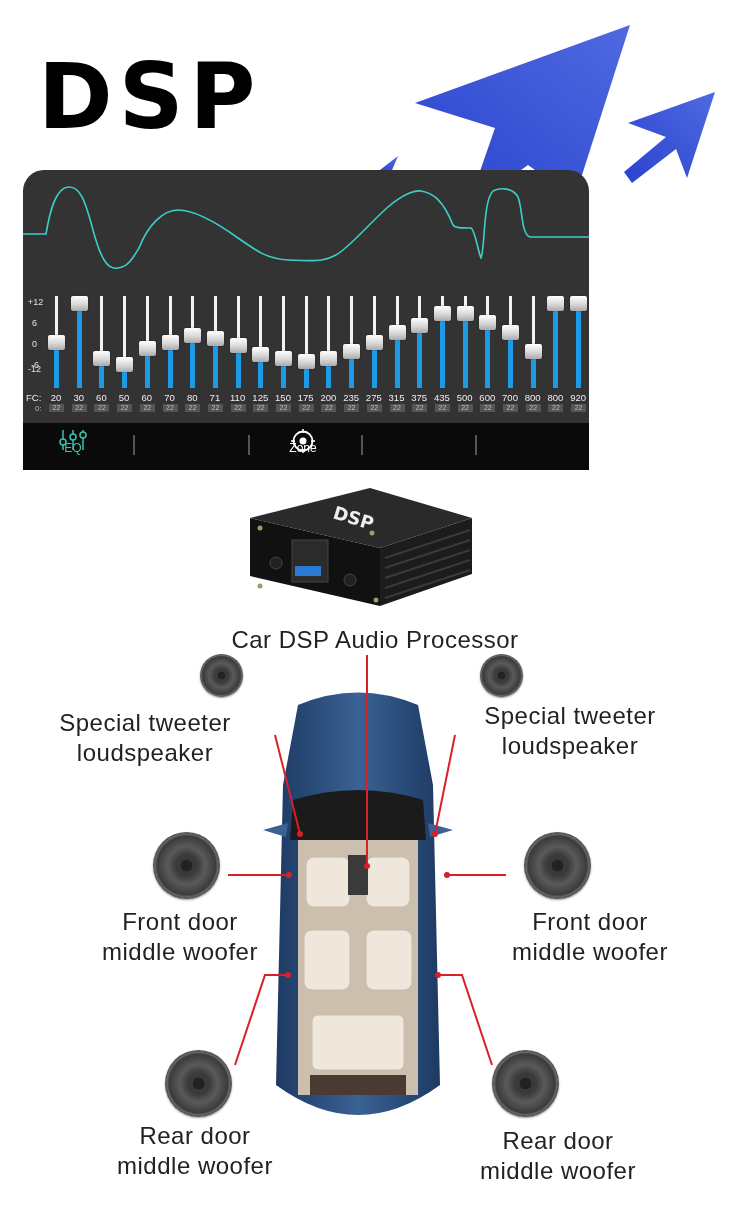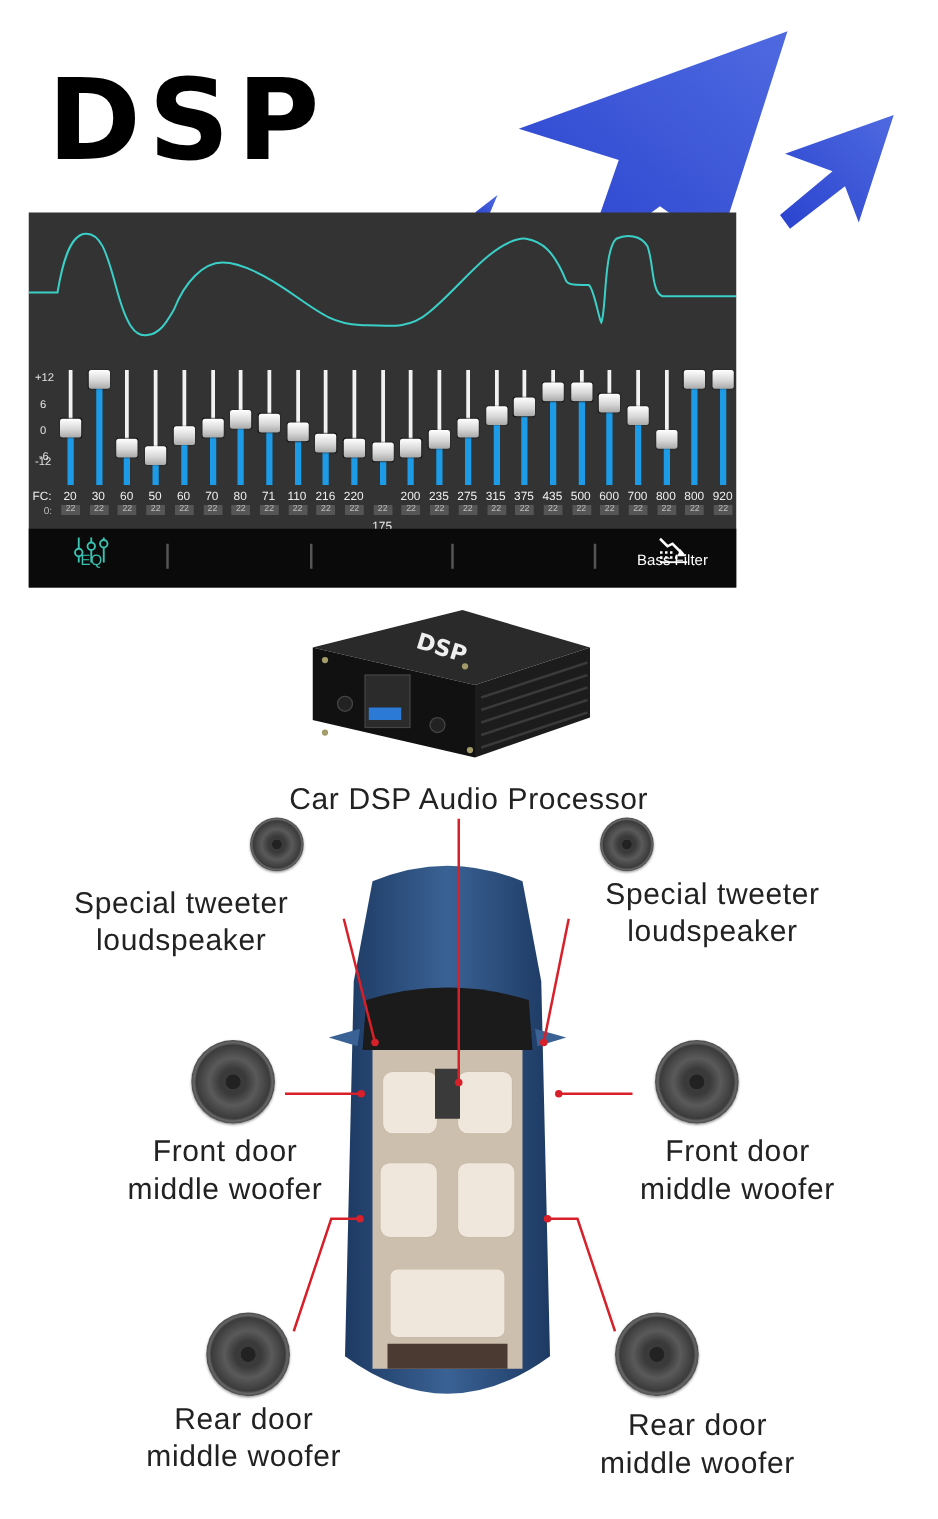--- a/index.html
+++ b/index.html
@@ -1,21 +1,21 @@
 <!DOCTYPE html>
 <html><head>
 <meta charset="utf-8">
 <style>
   html, body { margin: 0; padding: 0; }
   body { width: 750px; height: 1215px; background: #ffffff; position: relative; overflow: hidden; font-family: "Liberation Sans", sans-serif; }
   .abs { position: absolute; }
   .title { left: 38px; top: 52px; font-family: "DejaVu Sans", sans-serif; font-weight: bold; font-size: 90px; letter-spacing: 6px; color: #000; line-height: 1; }
   .arrows { left: 360px; top: 0; width: 390px; height: 200px; }
 
-  .panel { left: 23px; top: 170px; width: 566px; height: 300px; background: #333333; }
+  .panel { left: 23px; top: 170px; width: 566px; height: 300px; background: #333333; border-radius: 21px; }
   .curve { left: 0; top: 0; width: 566px; height: 120px; }
   .scale { left: 0; top: 127px; width: 24px; height: 120px; font-size: 9px; color: #e0e0e0; }
   .scale span { position: absolute; left: 5px; }
   .sliders { left: 24px; top: 126px; width: 540px; height: 118px; }
   .slider { position: absolute; top: 0; width: 19px; height: 92px; }
   .slider .track { position: absolute; left: 8px; top: 0; width: 3px; height: 92px; background: #f2f2f2; }
   .slider .fill { position: absolute; left: 7px; width: 5px; bottom: 0; background: #1e9be6; }
   .slider .knob { position: absolute; left: 1px; width: 17px; height: 15px; border-radius: 2px; background: linear-gradient(#ffffff, #d8d8d8 55%, #aaaaaa); box-shadow: 0 0 1px #000; }
   .fc-row { left: 0; top: 222px; width: 566px; height: 12px; font-size: 9.5px; color: #eeeeee; }
   .fc-row span { position: absolute; text-align: center; width: 22px; }
@@ -195,23 +195,23 @@
     <span style="left:3px;width:18px;text-align:left">FC:</span>
   <span style="left: 22px;">20</span>
       <span style="left: 44.7px;">30</span>
       <span style="left: 67.4px;">60</span>
       <span style="left: 90.1px;">50</span>
       <span style="left: 112.8px;">60</span>
       <span style="left: 135.5px;">70</span>
       <span style="left: 158.2px;">80</span>
       <span style="left: 180.9px;">71</span>
       <span style="left: 203.6px;">110</span>
-      <span style="left: 226.3px;">216</span>
-      <span style="left: 249px;">220</span>
-      <span style="left: 271.7px; margin-top: 24px;">175</span>
+      <span style="left: 226.3px;">125</span>
+      <span style="left: 249px;">150</span>
+      <span style="left: 271.7px;">175</span>
       <span style="left: 294.4px;">200</span>
       <span style="left: 317.1px;">235</span>
       <span style="left: 339.8px;">275</span>
       <span style="left: 362.5px;">315</span>
       <span style="left: 385.2px;">375</span>
       <span style="left: 407.9px;">435</span>
       <span style="left: 430.6px;">500</span>
       <span style="left: 453.3px;">600</span>
       <span style="left: 476px;">700</span>
       <span style="left: 498.7px;">800</span>
@@ -255,39 +255,35 @@
           <line x1="16" y1="1" x2="16" y2="21"></line>
             <circle cx="16" cy="8" r="3" fill="#0a0a0a"></circle>
           <line x1="26" y1="1" x2="26" y2="21"></line>
             <circle cx="26" cy="6" r="3" fill="#0a0a0a"></circle>
         </g>
       </svg>
       <span class="lbl">EQ</span>
     </div>
     <div class="sep" style="left:110px"></div>
     <div class="sep" style="left:225px"></div>
+    <div class="tab" style="left:240px;width:80px">
+      <svg class="ico" width="24" height="24" viewBox="0 0 24 24">
+        <circle cx="12" cy="12" r="9.5" stroke="#fff" stroke-width="1.8" fill="none"></circle>
+        <circle cx="12" cy="12" r="3.5" fill="#fff"></circle>
+        <g stroke="#fff" stroke-width="1.6">
+            <line x1="12" y1="0" x2="12" y2="4"></line>
+            <line x1="12" y1="20" x2="12" y2="24"></line>
+            <line x1="0" y1="12" x2="4" y2="12"></line>
+            <line x1="20" y1="12" x2="24" y2="12"></line>
+          </g>
+      </svg>
+      <span class="lbl">Zone</span>
+    </div>
     <div class="sep" style="left:338px"></div>
     <div class="sep" style="left:452px"></div>
-    <div class="tab" style="left:470px;width:90px">
-      <svg class="ico" width="24" height="22" viewBox="0 0 24 22">
-        <path d="M2,2 L8,8 L12,6 L20,14" stroke="#fff" stroke-width="2" fill="none"></path>
-        <polygon points="18,10 23,16 16,16" fill="#fff"></polygon>
-        <g fill="#fff">
-          <rect x="2" y="12" width="2" height="2"></rect>
-            <rect x="6" y="12" width="2" height="2"></rect>
-            <rect x="10" y="12" width="2" height="2"></rect>
-          <rect x="2" y="16" width="2" height="2"></rect>
-            <rect x="6" y="16" width="2" height="2"></rect>
-            <rect x="10" y="16" width="2" height="2"></rect>
-            <rect x="14" y="16" width="2" height="2"></rect>
-          <rect x="2" y="20" width="22" height="1.5"></rect>
-        </g>
-      </svg>
-      <span class="lbl">Bass Filter</span>
-    </div>
   </div>
 </div>
 
 <svg class="abs device" viewBox="0 0 222 120">
   <polygon points="0,30 120,0 222,30 130,60" fill="#2a2a2a"></polygon>
   <polygon points="0,30 130,60 130,118 0,88" fill="#111"></polygon>
   <polygon points="130,60 222,30 222,86 130,118" fill="#1c1c1c"></polygon>
   <g stroke="#3a3a3a" stroke-width="2">
     <line x1="135" y1="70" x2="220" y2="42"></line>
       <line x1="135" y1="80" x2="220" y2="52"></line>

